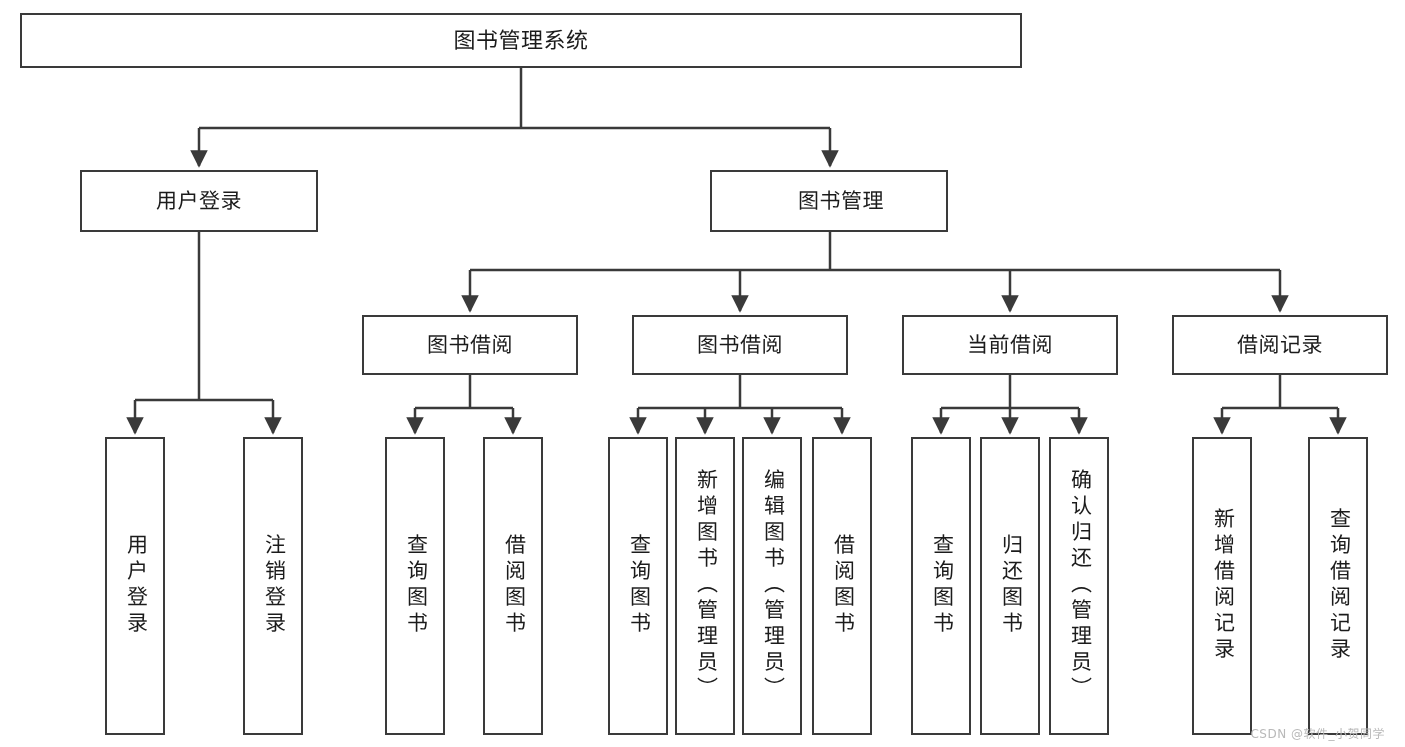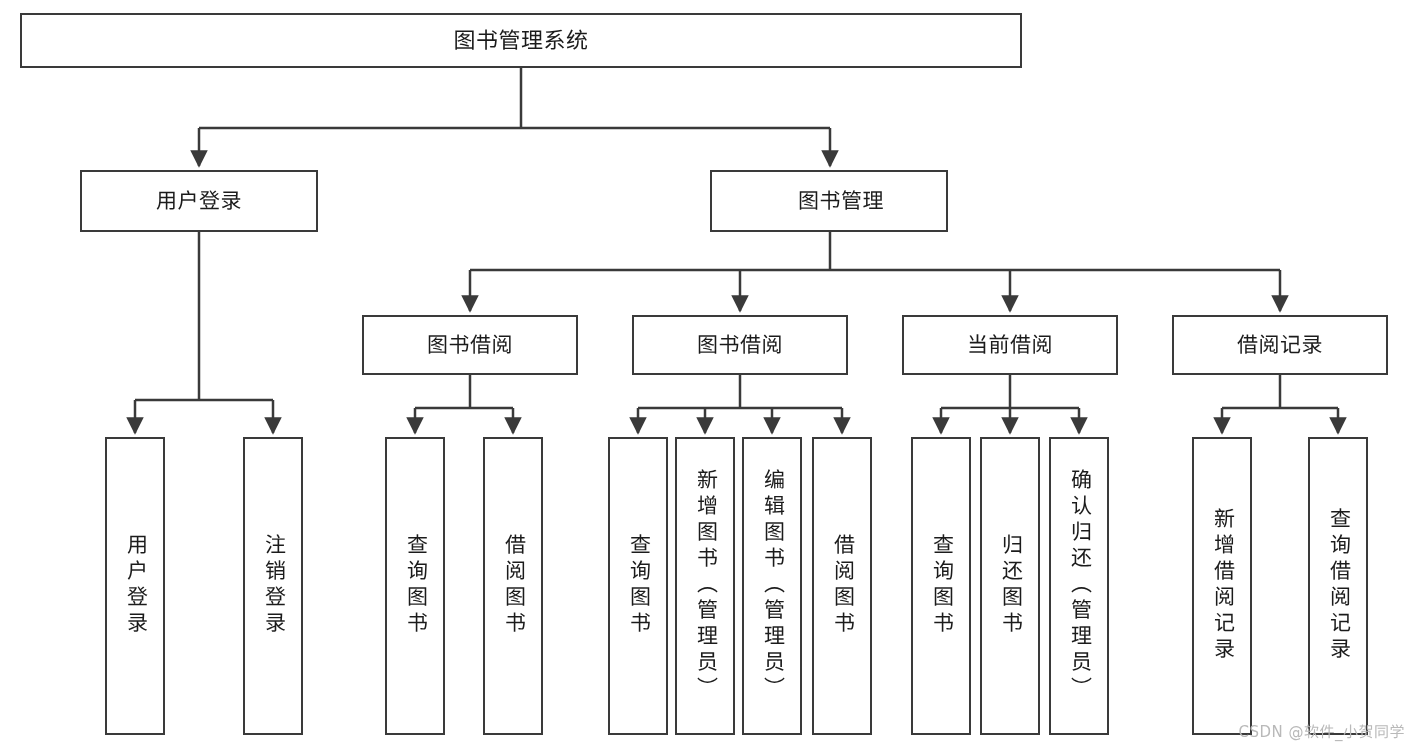--- a/index.html
+++ b/index.html
@@ -60,23 +60,23 @@
     writing-mode: vertical-rl;
     text-orientation: upright;
     font-size: 21px;
     line-height: 1.1;
     letter-spacing: 5px;
     white-space: nowrap;
     max-height: 100%;
   }
   #watermark {
     position: absolute;
-    right: 0;
+    right: 20px;
     bottom: 6px;
-    font-size: 15px;
+    font-size: 12px;
     color: #b9b9b9;
     letter-spacing: 0.5px;
     z-index: 5;
     white-space: nowrap;
   }
 </style>
 </head>
 <body>
 
 <div id="diagram-root">

